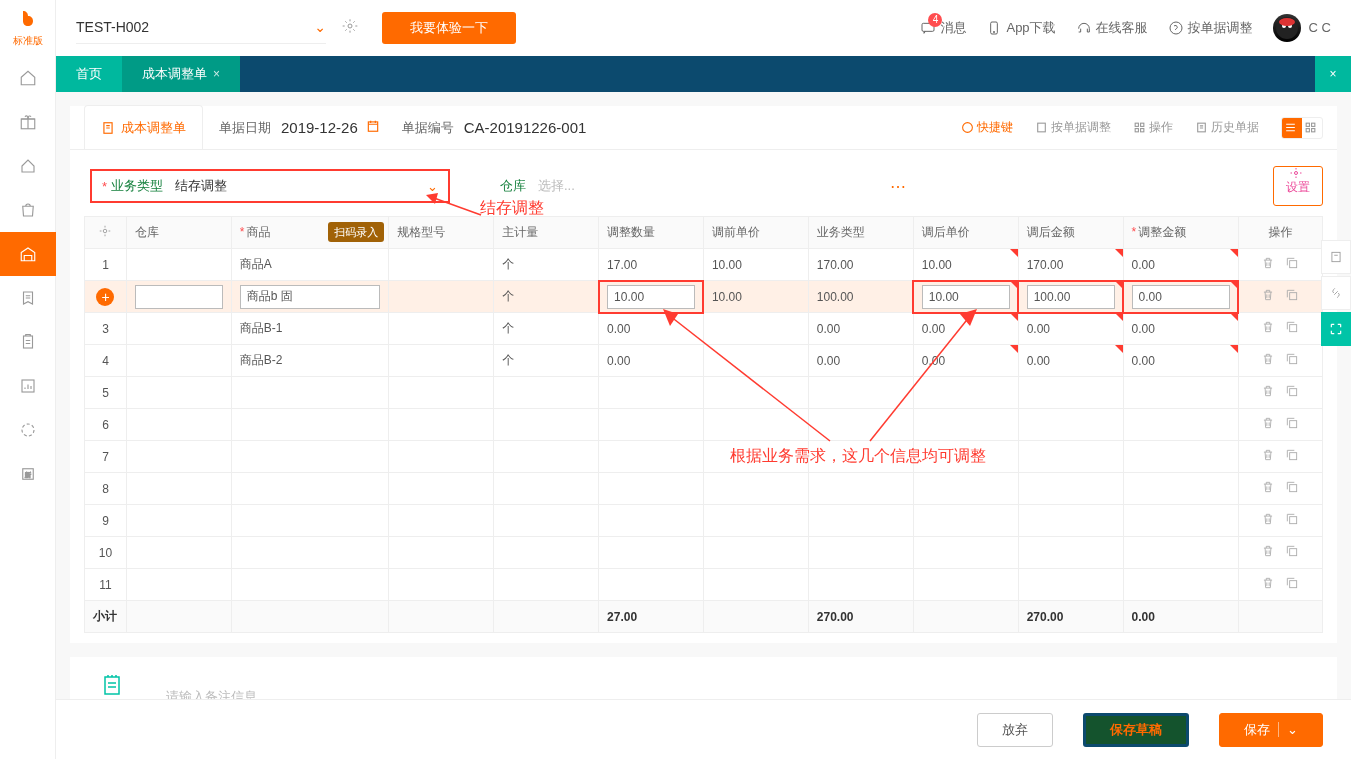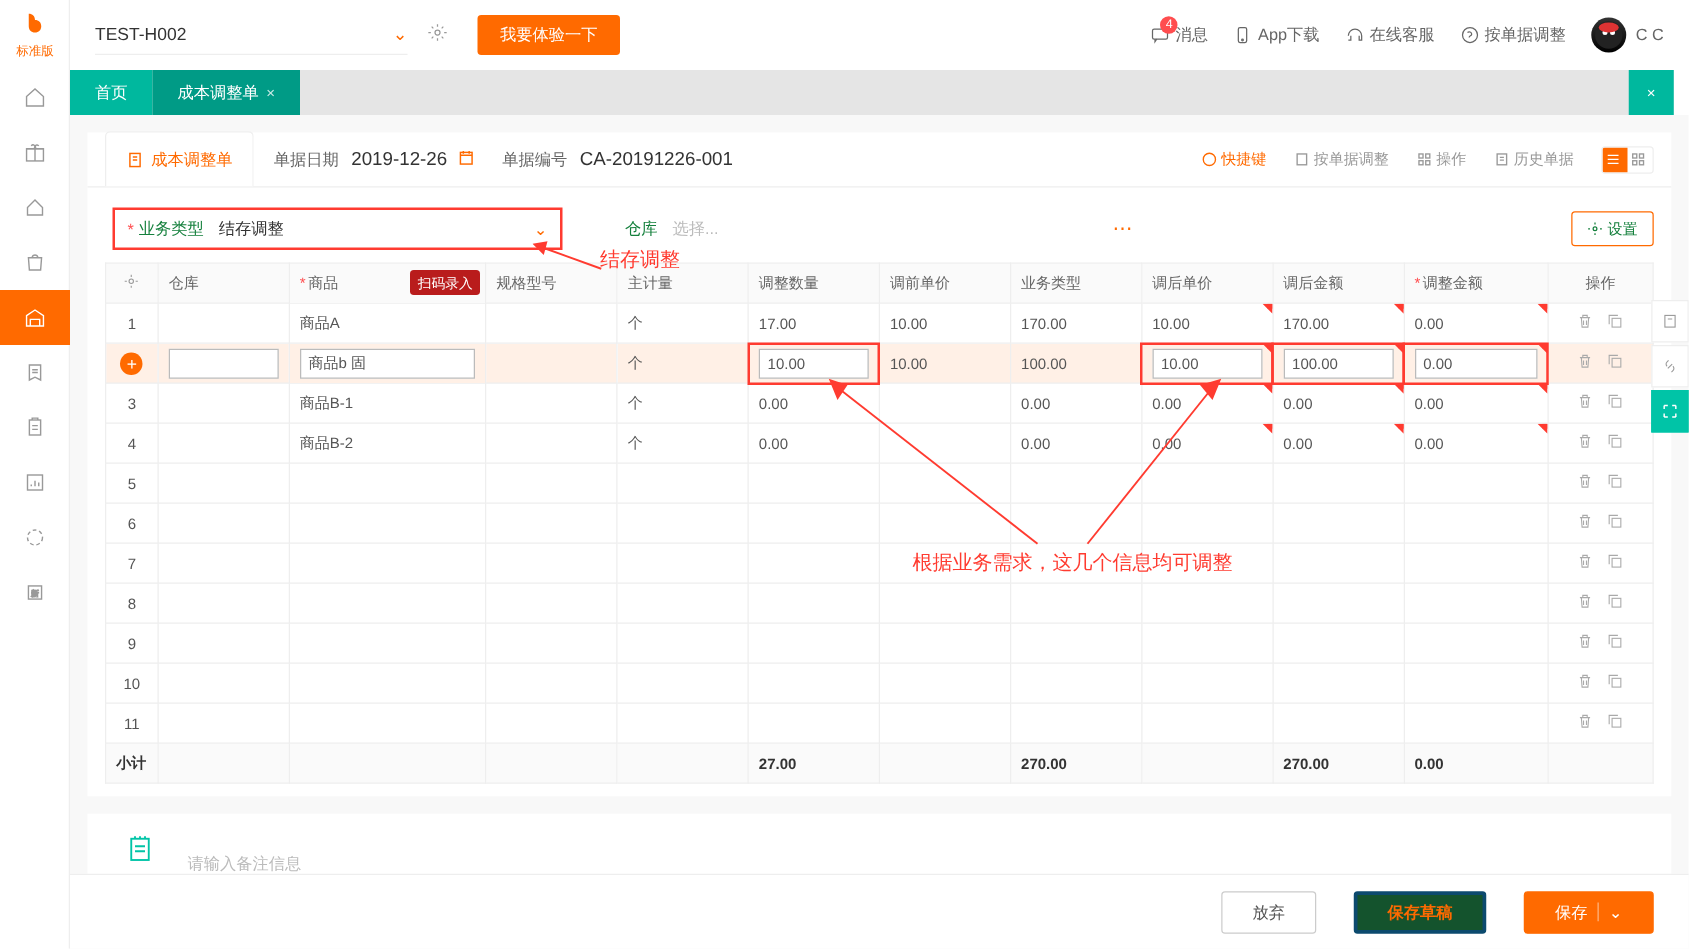--- a/index.html
+++ b/index.html
@@ -12,30 +12,30 @@
 .rail .logo-txt{font-size:10px;color:#ff6a00; margin-top:2px;}
 .rail .ritem{width:56px;height:44px;display:flex;align-items:center;justify-content:center;color:#999;cursor:pointer;}
 .rail .ritem.active{background:#ff6a00;color:#fff;}
 .rail .ritem svg{width:18px;height:18px;}
 
 
 .topbar{position:absolute;left:56px;top:0;right:0;height:55px;background:#fff;display:flex;align-items:center;padding:0 20px;z-index:4;}
 .store-sel{min-width:250px;height:32px;border-bottom:1px solid #eee;display:flex;align-items:center;justify-content:space-between;color:#333;font-size:14px;cursor:pointer;}
 .store-sel .chev{color:#ff6a00;}
 .gear{margin-left:16px;color:#999;cursor:pointer;}
-.trybtn{margin-left:24px;height:32px;padding:0 18px;background:#ff6a00;border:none;border-radius:3px;color:#fff;font-size:13px;cursor:pointer;}
+.trybtn{margin-left:24px;height:32px;padding:0 28px;background:#ff6a00;border:none;border-radius:3px;color:#fff;font-size:13px;cursor:pointer;}
 .top-sp{flex:1;}
 .topact{display:flex;align-items:center;margin-left:20px;color:#666;font-size:13px;cursor:pointer;position:relative;}
 .topact svg{width:16px;height:16px;margin-right:4px;}
 .badge{position:absolute;top:-6px;left:8px;background:#ff4d4f;color:#fff;font-size:10px;min-width:14px;height:14px;border-radius:7px;display:flex;align-items:center;justify-content:center;padding:0 3px;}
 .avatar{width:28px;height:28px;border-radius:50%;background:linear-gradient(#333,#000);margin-left:20px;overflow:hidden;display:flex;align-items:center;justify-content:center;}
 .uname{margin-left:8px;font-size:13px;color:#666;}
 
 
-.tabstrip{position:absolute;left:56px;top:56px;right:12px;height:36px;background:#e5e5e5;display:flex;align-items:stretch;color:#fff;z-index:3;}
+.tabstrip{position:absolute;left:56px;top:56px;right:0;height:36px;background:#0c4a6e;display:flex;align-items:stretch;color:#fff;z-index:3;}
 .tabstrip .tab{padding:0 20px;display:flex;align-items:center;font-size:13px;cursor:pointer;position:relative;}
 .tabstrip .tab.home{background:#00b89e;}
 .tabstrip .tab.cur{background:#009b86;}
 .tabstrip .tab .x{margin-left:6px;font-size:12px;opacity:.8;}
 .tabstrip .closeall{margin-left:auto;width:36px;display:flex;align-items:center;justify-content:center;cursor:pointer;background:#00b89e;}
 
 
 .content{position:absolute;left:56px;top:92px;right:0;bottom:0;background:#f8f8f8;padding:14px 14px 0 14px;}
 .card{background:#fff;}
 
@@ -59,21 +59,21 @@
 .frow{display:flex;align-items:center;padding:16px 14px 10px 14px;position:relative;}
 .ftxt{display:flex;align-items:center;height:34px;padding:0 10px;font-size:13px;color:#666;cursor:pointer;}
 .ftxt .req{color:#ff4d4f;margin-right:4px;}
 .ftxt .lab{color:#15803d;margin-right:12px;text-align:center;}
 .ftxt .val{color:#333;}
 .ftxt .ph{color:#bbb;}
 .ftxt .chev{margin-left:auto;color:#ff6a00;}
 .biz{border:2px solid #ff3b30;width:360px;margin-left:6px;}
 .whf{width:280px;margin-left:40px;}
 .dots{color:#ff6a00;margin-left:120px;font-size:16px;letter-spacing:2px;cursor:pointer;}
-.setbtn{margin-left:auto;height:28px;padding:0 12px;border:1px solid #ff6a00;border-radius:3px;background:#fff;color:#15803d;font-size:12px;display:flex;align-items:center;cursor:pointer;}
+.setbtn{margin-left:auto;height:40px;padding:0 12px;border:1px solid #ff6a00;border-radius:3px;background:#fff;color:#ec4899;font-size:12px;display:flex;align-items:center;cursor:pointer;flex-direction:column;}
 .setbtn svg{width:12px;height:12px;margin-right:4px;}
 
 
 .anno{position:absolute;color:#ff3b30;font-size:16px;pointer-events:none;z-index:10;}
 .anno-arrow{position:absolute;pointer-events:none;z-index:9;}
 
 
 .twrap{padding:0 14px 10px 14px;}
 table{width:100%;border-collapse:collapse;table-layout:fixed;}
 th,td{border:1px solid #eee;height:32px;padding:0 8px;font-size:12px;text-align:left;color:#555;overflow:hidden;white-space:nowrap;}
@@ -84,37 +84,37 @@
 .c-prod{width:150px;position:relative;}
 .c-spec{width:100px}
 .c-uom{width:100px}
 .c-qty{width:100px}
 .c-p1{width:100px}
 .c-a1{width:100px}
 .c-p2{width:100px}
 .c-a2{width:100px}
 .c-adj{width:110px}
 .c-op{width:80px;text-align:center;}
-.scan{position:absolute;right:4px;top:5px;height:20px;padding:0 6px;background:#b91c1c;color:#fff;border-radius:3px;font-size:11px;display:flex;align-items:center;}
+.scan{position:absolute;right:4px;top:5px;height:20px;padding:0 6px;background:#a16207;color:#fff;border-radius:3px;font-size:11px;display:flex;align-items:center;}
 .addbtn{width:18px;height:18px;border-radius:50%;background:#ff6a00;color:#fff;display:inline-flex;align-items:center;justify-content:center;font-size:14px;}
 tr.hl td{background:#fff0e6;}
 .cell-in{border:1px solid #bbb;height:24px;width:100%;padding:0 6px;display:flex;align-items:center;background:#fff;}
 .hi-red{outline:2px solid #ff3b30;outline-offset:-1px;}
 .corner{position:relative;}
 .corner::before{content:"";position:absolute;right:0;top:0;border:4px solid transparent;border-top-color:#ff3b30;border-right-color:#ff3b30;}
 .opico{display:inline-flex;gap:10px;justify-content:center;width:100%;}
 .opico svg{width:14px;height:14px;color:#aaa;cursor:pointer;}
 .sumrow td{background:#fafafa;font-weight:bold;color:#333;}
 
 
 .rem{margin-top:14px;background:#fff;padding:16px;display:flex;align-items:center;}
 .rem .ic{width:52px;text-align:center;color:#00c4a7;}
 .rem .ic svg{width:24px;height:24px;}
 .rem .ic .t{font-size:11px;color:#888;margin-top:4px;}
-.rem input{flex:1;border:none;outline:none;font-size:13px;margin-left:12px;color:#000000;}
+.rem input{flex:1;border:none;outline:none;font-size:13px;margin-left:28px;color:#000000;}
 .rem input::placeholder{color:#bbb;}
 
 
 .ftr{position:absolute;left:0;right:0;bottom:0;height:60px;background:#fff;border-top:1px solid #eee;display:flex;align-items:center;justify-content:flex-end;padding:0 28px;gap:30px;}
 .btn{height:34px;padding:0 24px;border-radius:3px;font-size:13px;cursor:pointer;display:flex;align-items:center;}
 .btn.pl{background:#fff;border:1px solid #ccc;color:#555;}
 .btn.ol{background:#14532d;border:3px solid #0c4a6e;color:#ff6a00;font-weight:bold;}
 .btn.pr{background:#ff6a00;border:1px solid #ff6a00;color:#fff;}
 .btn.pr .dd{margin-left:8px;border-left:1px solid rgba(255,255,255,.5);padding-left:8px;}
 

